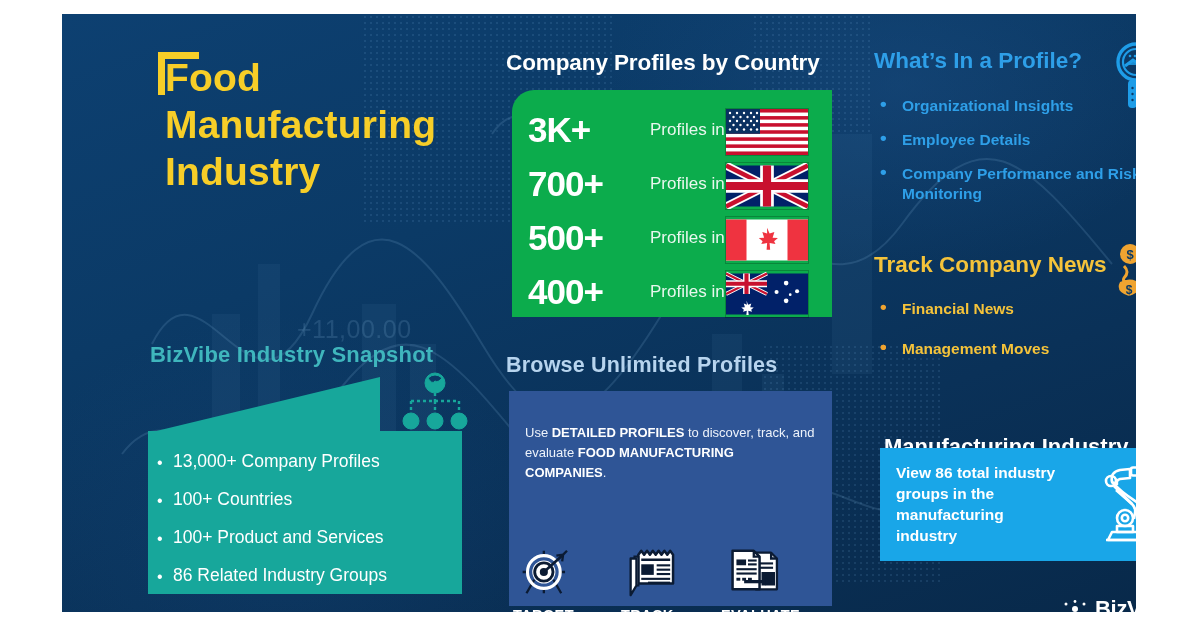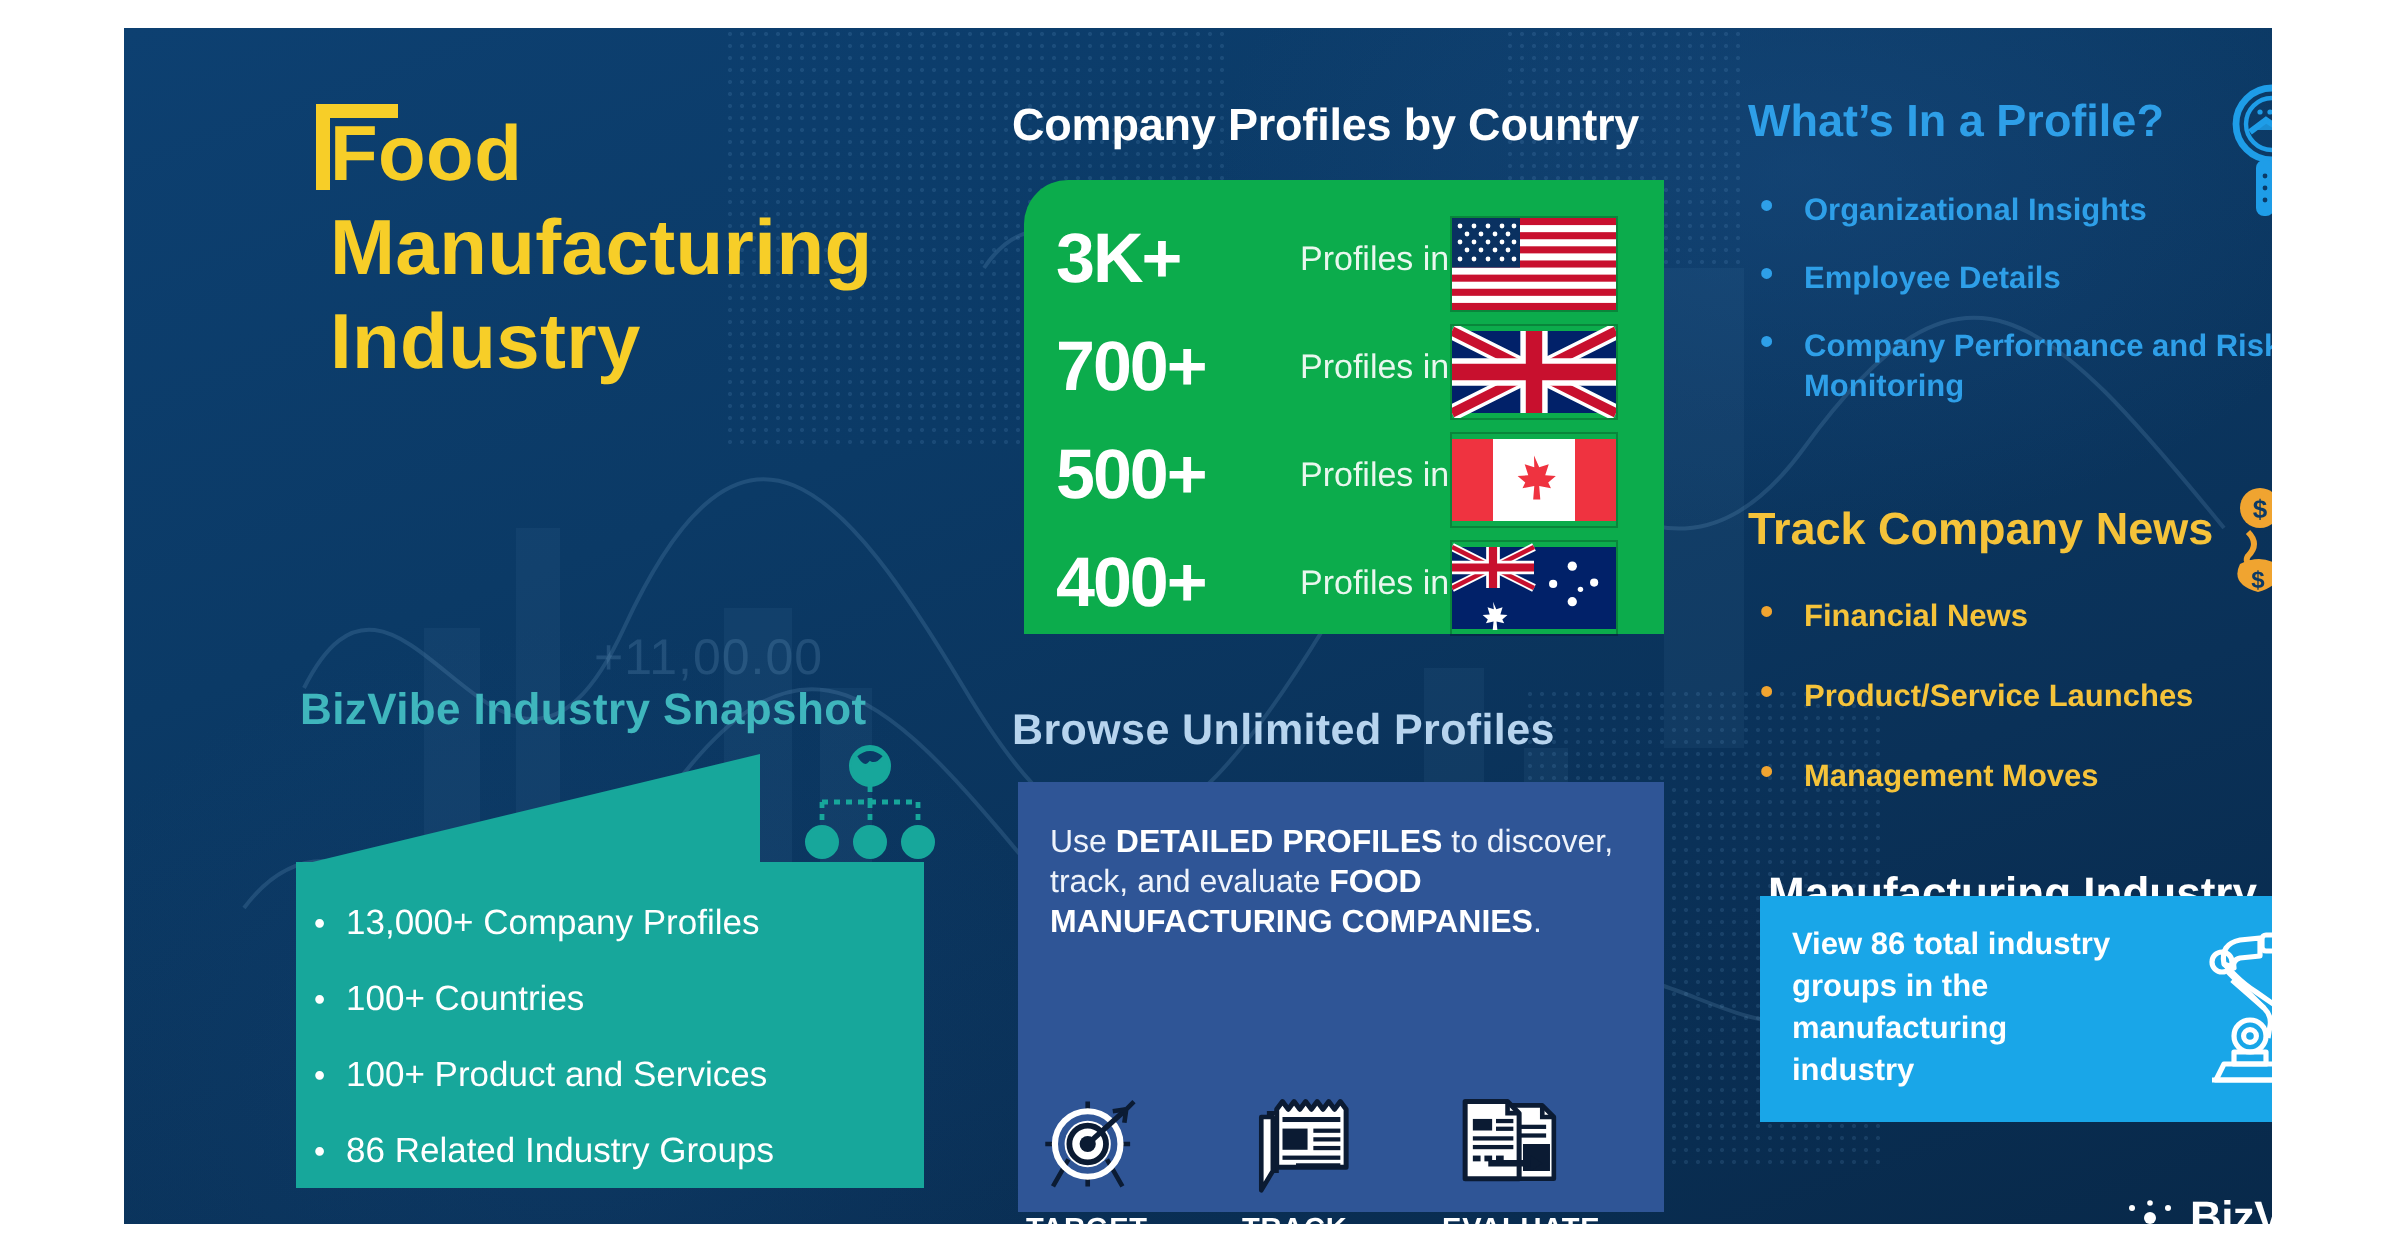--- a/index.html
+++ b/index.html
@@ -69,22 +69,22 @@
   .flagbox{position:absolute;left:214px;top:-1px;width:82px;height:46px;
     box-shadow:0 0 0 1px rgba(0,0,0,.22);}
 
   #browse-title{
     position:absolute;left:444px;top:339px;width:340px;color:#b7d4ee;
     font-size:21.5px;font-weight:700;letter-spacing:.2px;
   }
   #browse-panel{
     position:absolute;left:447px;top:377px;width:323px;height:215px;background:#2f5596;
   }
-  #browse-copy{position:absolute;left:16px;top:21px;width:290px;color:#eef3fb;
-    font-size:16px;line-height:20px;}
+  #browse-copy{position:absolute;left:16px;top:32px;width:290px;color:#eef3fb;
+    font-size:13px;line-height:20px;}
   #browse-copy b{color:#ffffff;font-weight:700;}
   .bcell{position:absolute;top:154px;width:107px;text-align:left;}
   .bcell .ico{height:54px;display:block;}
   .bcell .cap{color:#ffffff;font-size:14.5px;font-weight:700;letter-spacing:.4px;margin-top:8px;display:block;}
 
   
   #profile-title{position:absolute;left:812px;top:34px;color:#2e9fe8;font-size:22.5px;font-weight:700;}
   #profile-icon{position:absolute;left:1046px;top:26px;width:100px;height:82px;}
   #profile-list{position:absolute;left:812px;top:82px;width:300px;}
   .pitem{color:#2e9fe8;font-size:15.5px;line-height:20px;font-weight:700;margin-bottom:14px;
@@ -409,21 +409,20 @@
         <rect x="67" y="30" width="7" height="30"></rect>
       </g>
     </svg>
     <div id="news-list">
       <div class="nitem">
         <span class="bul">•</span>
         <span>Financial News</span>
       </div>
       <div class="nitem">
         <span class="bul">•</span>
-        <span>Product/Service Launches</span>
       </div>
       <div class="nitem">
         <span class="bul">•</span>
         <span>Management Moves</span>
       </div>
     </div>
 
     <div id="mfg-title">Manufacturing Industry</div>
     <div id="mfg-panel">
       <div id="mfg-copy">View 86 total industry groups in the manufacturing industry</div>

